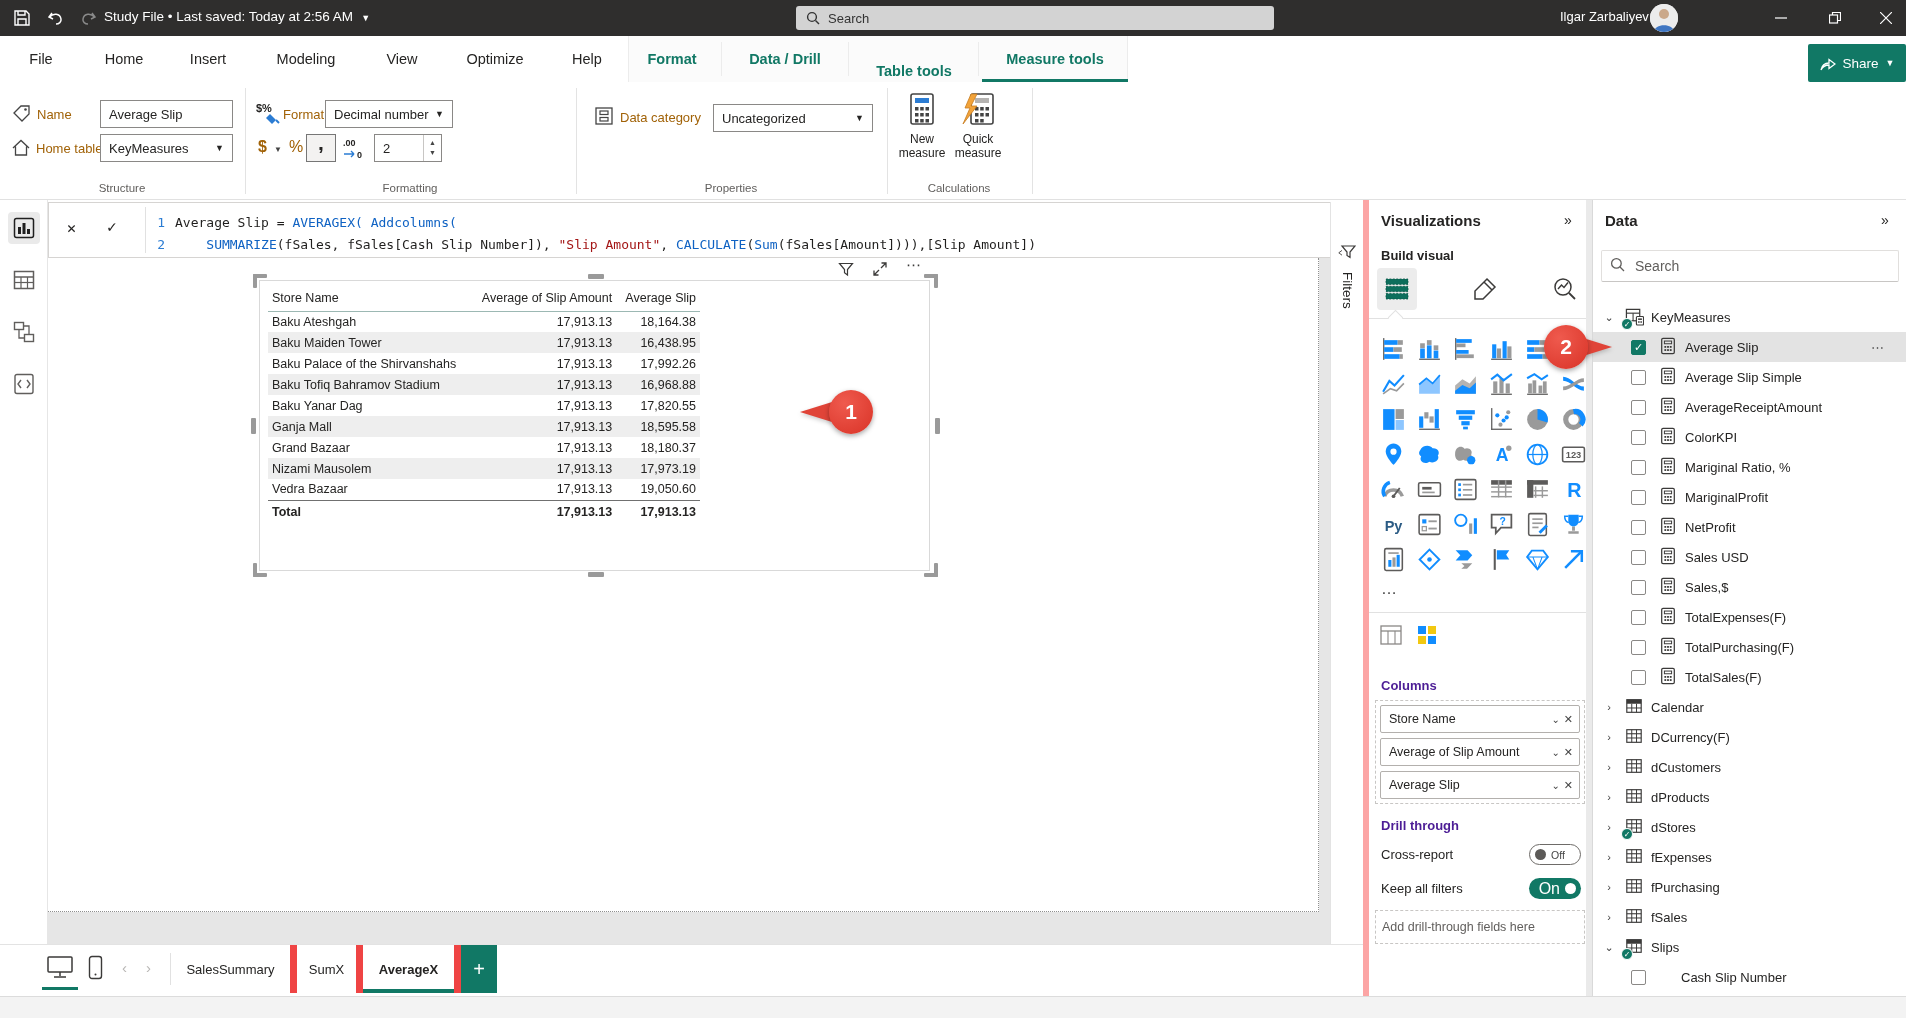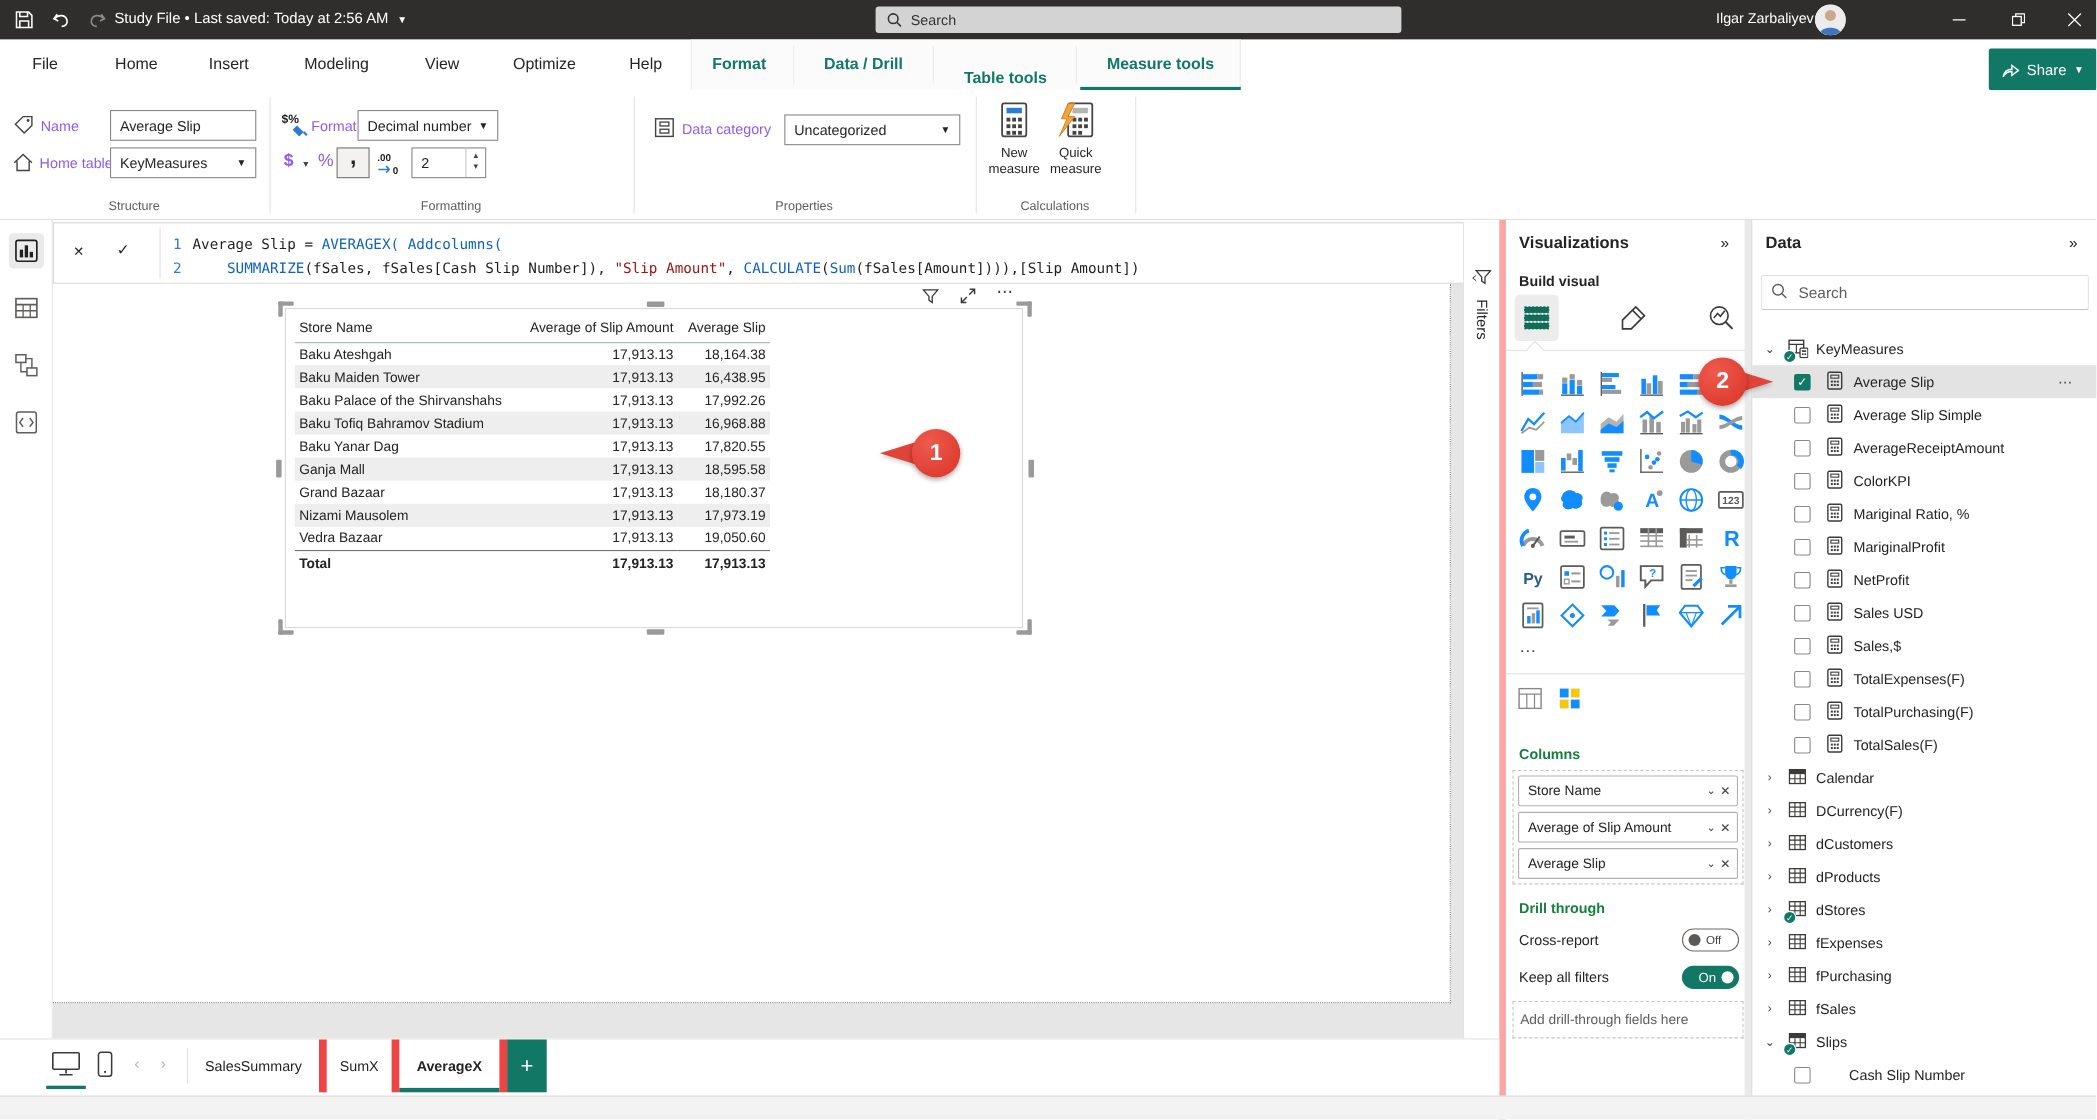--- a/index.html
+++ b/index.html
@@ -22,21 +22,21 @@
   .menu-item { position:absolute; top:0; height:46px; display:flex; align-items:center; font-size:14.5px; color:#252423; transform:translateX(-50%); white-space:nowrap; }
   .ctx-bg { position:absolute; left:628px; top:0; width:500px; height:46px; background:#fbfbfb; border-left:1px solid #ececec; border-right:1px solid #ececec; }
   .ctx { color:#117865; }
   .ctx-sep { position:absolute; top:6px; width:1px; height:34px; background:#ececec; }
   .menu-active-underline { position:absolute; left:982px; top:43px; width:146px; height:3px; background:#117865; }
   .share-btn { position:absolute; left:1808px; top:44px; width:98px; height:38px; background:#117865; color:#fff; display:flex; align-items:center; justify-content:center; gap:7px; font-size:13.5px; border-radius:2px; }
 
   
   .ribbon { position:absolute; left:0; top:82px; width:1906px; height:118px; background:#fff; border-bottom:1px solid #e1e1e1; }
   .rb-sep { position:absolute; top:6px; width:1px; height:106px; background:#e3e3e3; }
-  .rb-label { position:absolute; font-size:13px; color:#8b5cf6; white-space:nowrap; }
+  .rb-label { position:absolute; font-size:13px; color:#a16207; white-space:nowrap; }
   .rb-group-label { position:absolute; top:100px; font-size:11.5px; color:#605e5c; transform:translateX(-50%); }
   .rb-input, .rb-select { position:absolute; height:28px; background:#fff; border:1px solid #8a8886; font-size:13px; color:#252423; display:flex; align-items:center; padding:0 8px; }
   .rb-select { justify-content:space-between; }
   .rb-chev { font-size:9px; color:#252423; }
   .comma-btn { position:absolute; left:306px; top:52px; width:30px; height:28px; border:1px solid #767676; background:#f3f2f1; display:flex; align-items:center; justify-content:center; font-weight:bold; font-size:21px; padding-bottom:10px; }
   .spinner { position:absolute; left:374px; top:52px; width:68px; height:28px; border:1px solid #8a8886; background:#fff; display:flex; align-items:center; }
   .spin-val { flex:1; padding-left:8px; font-size:13px; }
   .spin-arrows { width:18px; height:100%; border-left:1px solid #c8c6c4; display:flex; flex-direction:column; align-items:center; justify-content:center; font-size:7px; color:#444; line-height:1.4; }
   .big-btn { position:absolute; top:10px; width:52px; text-align:center; font-size:12px; color:#252423; line-height:1.15; }
   .big-btn svg { margin:0 auto 5px; display:block; }
@@ -89,30 +89,30 @@
   .bv-tab { position:absolute; top:68px; width:40px; height:42px; display:flex; align-items:center; justify-content:center; border-radius:4px; }
   .bv-tab.active { background:#ececec; }
   .gal-divider { position:absolute; left:0; top:118px; width:223px; height:1px; background:#e1e1e1; }
   .gal-notch { position:absolute; left:21px; top:112px; width:11px; height:11px; background:#fff; border-left:1px solid #e1e1e1; border-top:1px solid #e1e1e1; transform:rotate(45deg); }
   .gallery { position:absolute; left:6px; top:132px; width:216px; display:flex; flex-wrap:wrap; }
   .gal-icon { width:36px; height:35px; display:flex; align-items:center; justify-content:center; }
   .gal-more { position:absolute; left:12px; top:380px; font-size:16px; color:#444; letter-spacing:2px; }
   .gal-sep2 { position:absolute; left:0; top:412px; width:223px; height:1px; background:#e1e1e1; }
   .mini-icon { position:absolute; top:422px; width:28px; height:26px; display:flex; align-items:center; justify-content:center; }
 
-  .sec-label { position:absolute; left:12px; font-size:13px; font-weight:bold; color:#15803d; }
+  .sec-label { position:absolute; left:12px; font-size:13px; font-weight:bold; color:#4c1d95; }
   .wells { position:absolute; left:6px; top:500px; width:210px; border:1px dashed #c8c6c4; padding:4px; }
   .well-pill { height:28px; border:1px solid #b3b0ad; background:#fff; display:flex; align-items:center; padding:0 6px 0 8px; margin-bottom:5px; font-size:12.5px; border-radius:2px; }
   .well-pill:last-child { margin-bottom:0; }
   .well-label { flex:1; white-space:nowrap; overflow:hidden; }
   .well-glyph { color:#444; font-size:10px; margin-left:4px; }
   .toggle-row { position:absolute; left:12px; width:200px; display:flex; align-items:center; justify-content:space-between; font-size:13px; }
   .tog-off { width:52px; height:21px; border:1px solid #6e6b68; border-radius:11px; background:#fff; display:flex; align-items:center; padding:0 5px; gap:5px; font-size:10.5px; color:#444; }
   .tog-off .dot { width:11px; height:11px; border-radius:50%; background:#5c5a58; }
-  .tog-on { width:52px; height:21px; border-radius:11px; background:#117865; display:flex; align-items:center; justify-content:flex-end; padding:0 5px; gap:5px; font-size:12px; color:#fff; }
+  .tog-on { width:52px; height:21px; border-radius:11px; background:#117865; display:flex; align-items:center; justify-content:flex-end; padding:0 5px; gap:5px; font-size:16px; color:#fff; }
   .tog-on .dot { width:11px; height:11px; border-radius:50%; background:#fff; }
   .drop-box { position:absolute; left:6px; top:710px; width:210px; height:34px; border:1px dashed #c8c6c4; display:flex; align-items:center; padding-left:6px; font-size:12.5px; color:#605e5c; }
 
   
   .search-row { position:absolute; left:8px; top:50px; width:298px; height:32px; border:1px solid #e1dfdd; border-bottom:1px solid #c8c6c4; display:flex; align-items:center; gap:10px; padding-left:8px; color:#605e5c; font-size:14px; border-radius:2px; }
   .tree { position:absolute; left:0; top:102px; width:314px; }
   .tree-row { position:relative; height:30px; display:flex; align-items:center; font-size:13px; color:#252423; }
   .tree-row.selected { background:#e3e3e3; }
   .chev { width:16px; margin-left:8px; font-size:11px; color:#444; text-align:center; }
   .indent { width:38px; }

